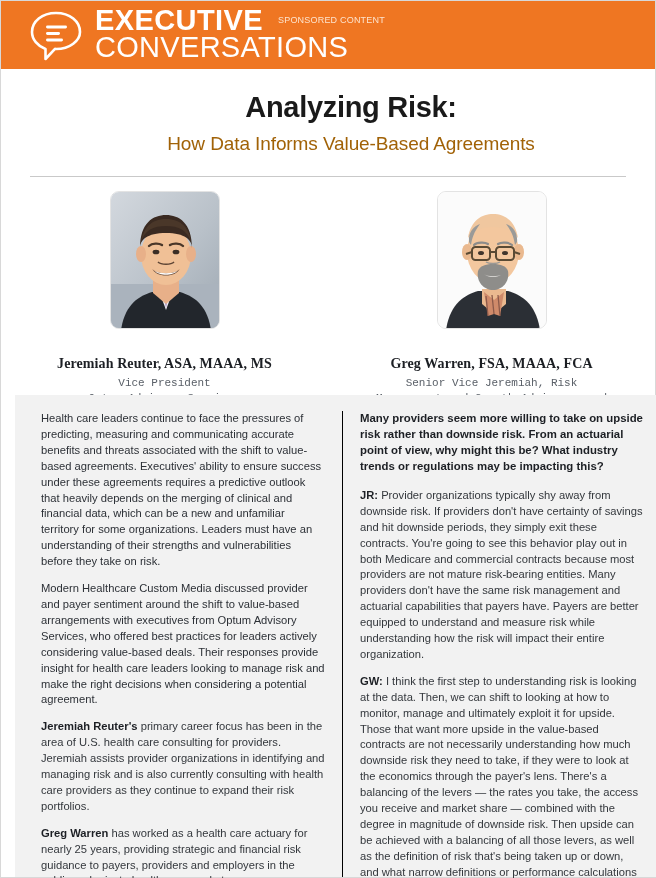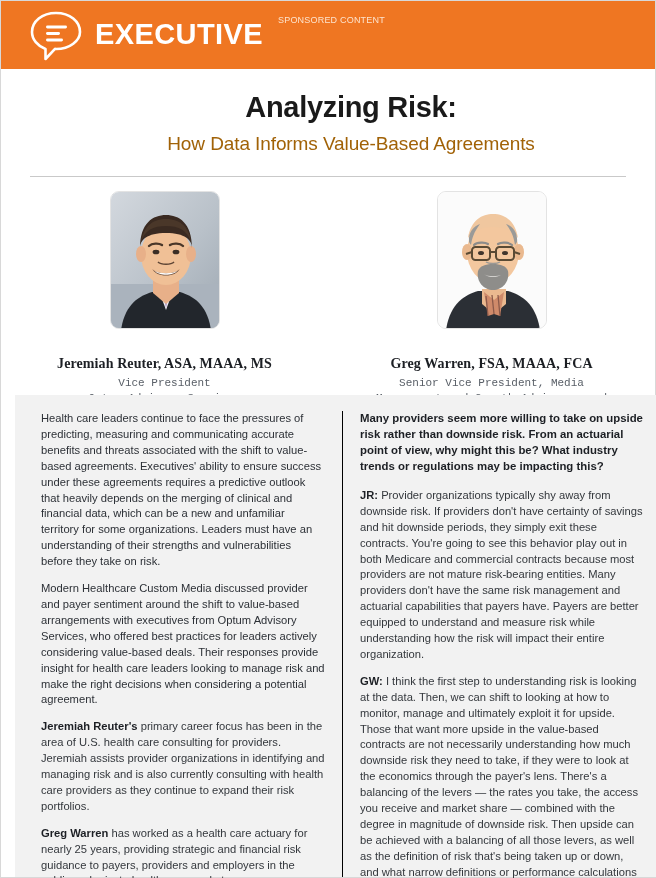--- a/index.html
+++ b/index.html
@@ -207,20 +207,21 @@
     <div class="logo-mark">
       <svg viewBox="0 0 54 52" width="54" height="52">
         <path d="M27 3 C13 3 3 11.5 3 22 C3 29.5 8.5 36 16.5 39 L16.5 49 L26 38.9 C26.3 38.95 26.65 39 27 39 C41 39 51 30.5 51 22 C51 11.5 41 3 27 3 Z" fill="none" stroke="#ffffff" stroke-width="2.6" stroke-linejoin="round"></path>
         <rect x="17" y="15.5" width="21" height="2.9" rx="1.45" fill="#ffffff"></rect>
         <rect x="17" y="22" width="14" height="2.9" rx="1.45" fill="#ffffff"></rect>
         <rect x="17" y="28.5" width="17" height="2.9" rx="1.45" fill="#ffffff"></rect>
       </svg>
     </div>
     <div class="brand">
       <span class="brand-line1">EXECUTIVE</span>
+      <span class="brand-line2">CONVERSATIONS</span>
     </div>
     <div class="sponsored">SPONSORED CONTENT</div>
   </div>
 
   <div class="title-block">
     <div class="headline">Analyzing Risk:</div>
     <div class="subhead">How Data Informs Value-Based Agreements</div>
   </div>
   <div class="rule"></div>
 
@@ -286,21 +287,21 @@
           <path d="M76 60 L82 62" stroke="#5a4a34" stroke-width="2"></path>
           <ellipse cx="43" cy="61" rx="3" ry="2.1" fill="#40352c"></ellipse>
           <ellipse cx="67" cy="61" rx="3" ry="2.1" fill="#40352c"></ellipse>
           <path d="M40 79 C42 74 47 72 55 72 C63 72 68 74 70 79 C72 90 64 98 55 98 C46 98 38 90 40 79 Z" fill="#8e8d8a"></path>
           <path d="M46 82 C50 86 60 86 64 82 C61 85 49 85 46 82 Z" fill="#e9e7e4"></path>
           <path d="M48 70 C51 72 59 72 62 70" stroke="#9a9895" stroke-width="1.5" fill="none"></path>
         </svg>
       </div>
       <div class="speaker-name">Greg Warren, FSA, MAAA, FCA</div>
       <div class="speaker-title">
-        <span>Senior Vice President, Media</span><br>
+        <span>Senior Vice Jeremiah, Risk</span><br>
         <span>Management and Growth Advisory, and</span><br>
         <span>Chief Actuary, Optum Advisory Services</span>
       </div>
     </div>
 
   </div>
 
   <div class="body-section">
 
     <div class="col col-left">

